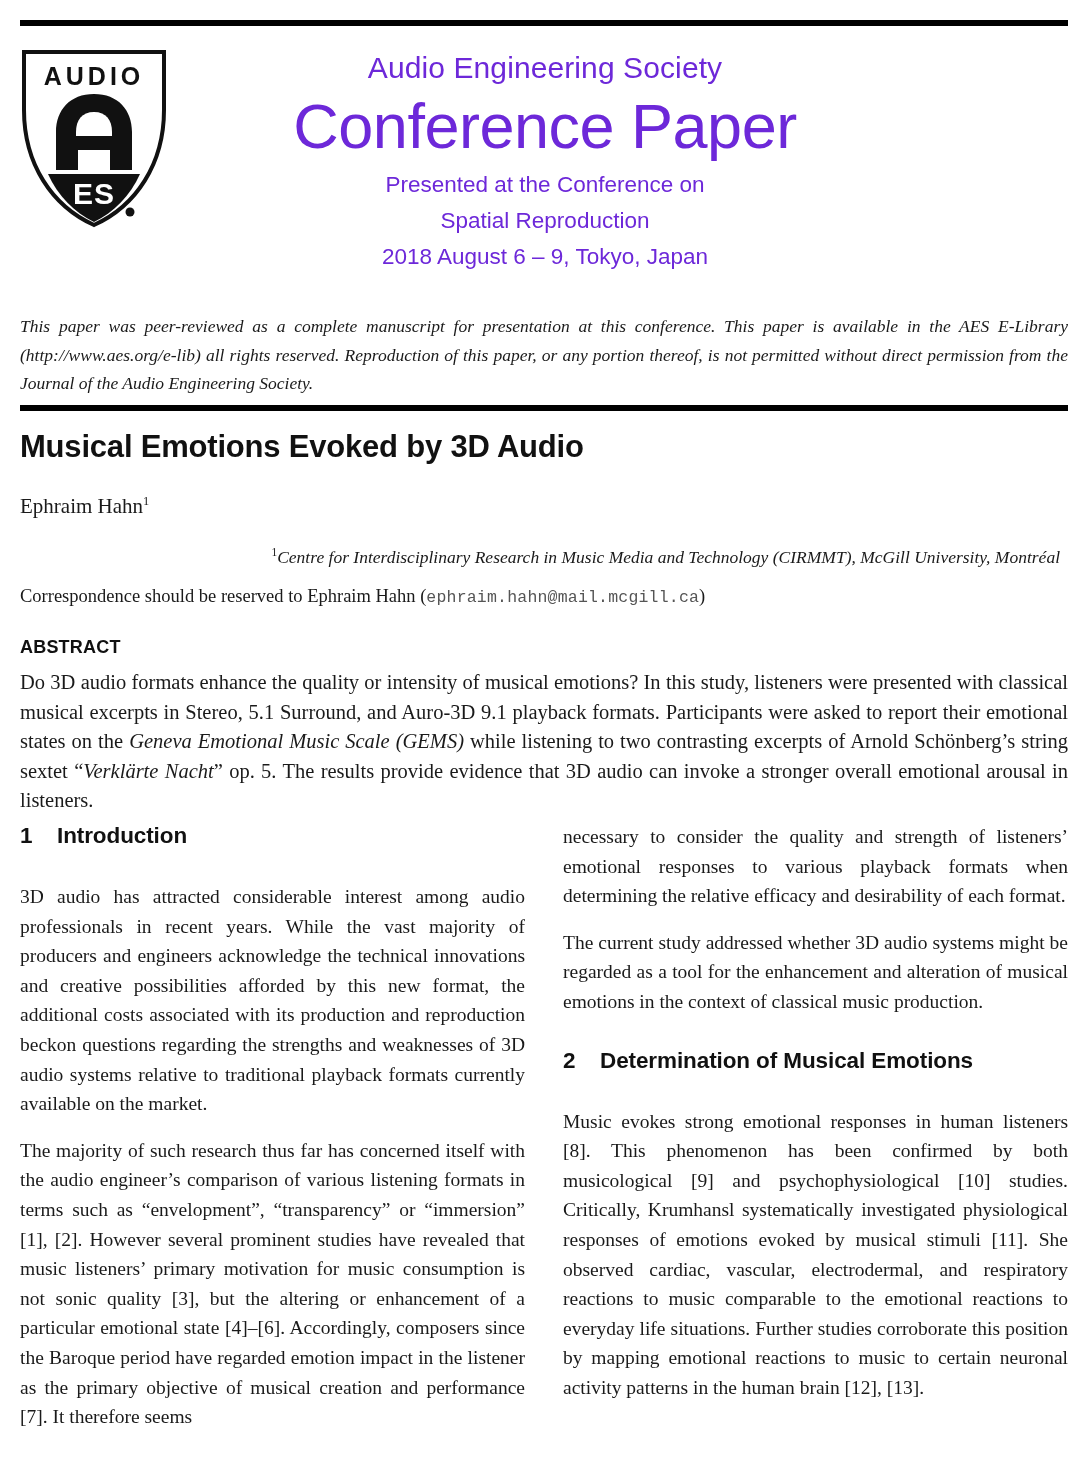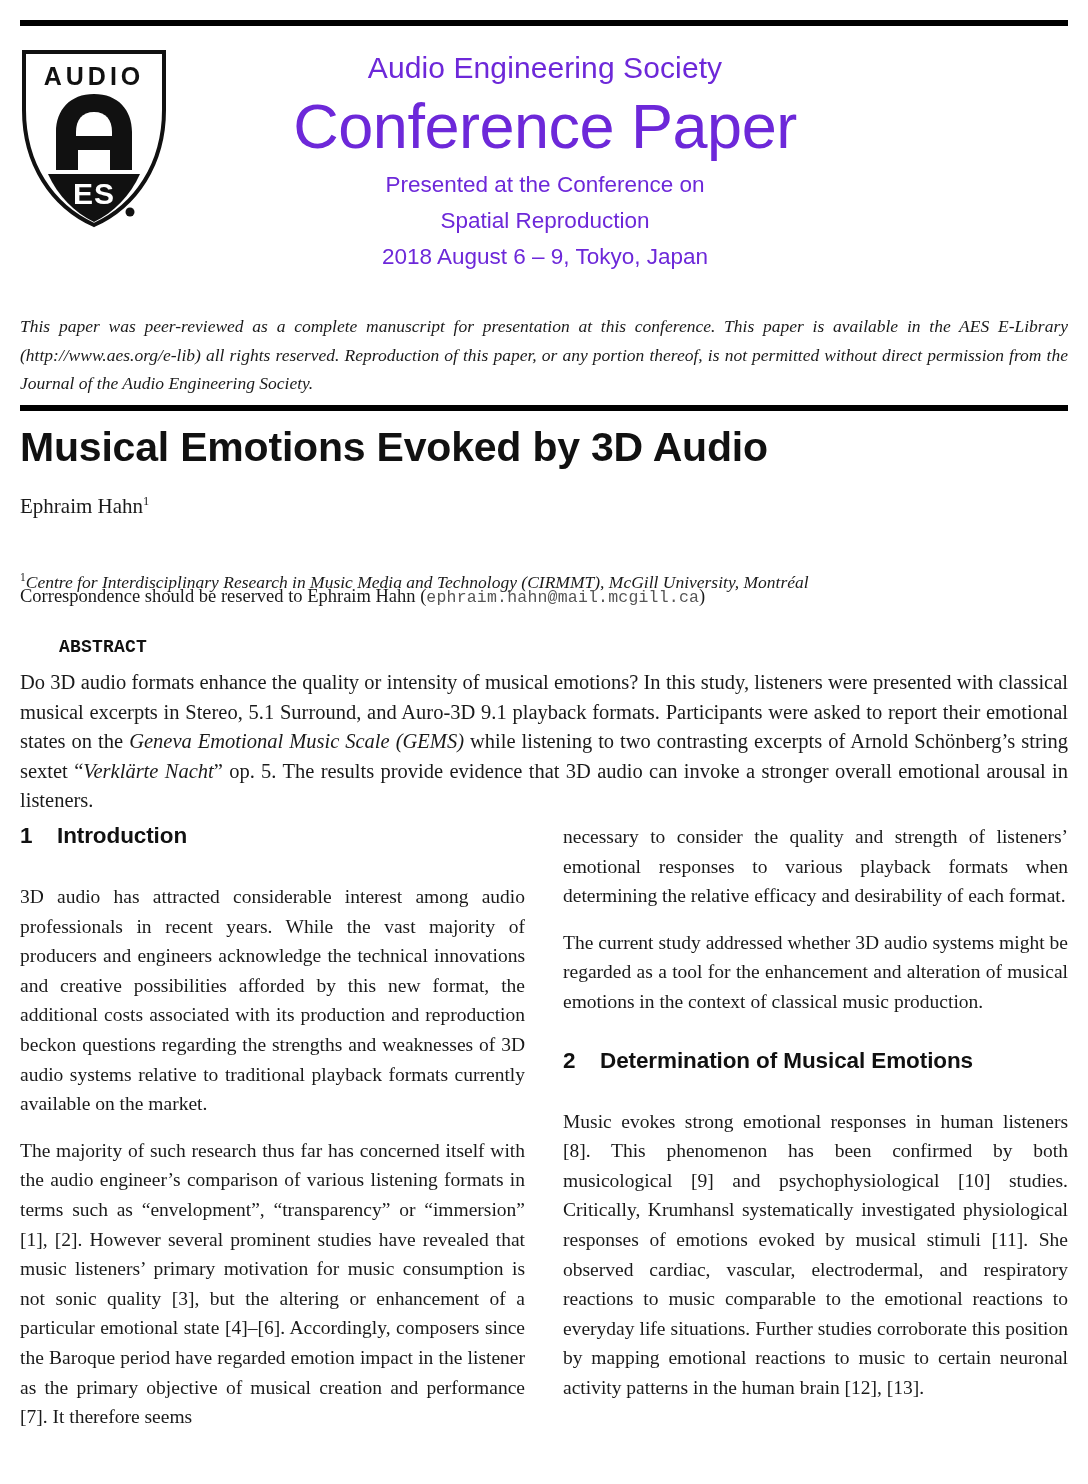--- a/index.html
+++ b/index.html
@@ -97,43 +97,44 @@
   }
 
   
   .paper-title {
     position: absolute;
     left: 20px;
     top: 428px;
     width: 1040px;
     font-family: "Liberation Sans", "DejaVu Sans", sans-serif;
     font-weight: bold;
-    font-size: 41px;
+    font-size: 31px;
     line-height: 38px;
     letter-spacing: -0.2px;
     color: #111;
   }
 
   .author {
     position: absolute;
     left: 20px;
     top: 492px;
     font-size: 21px;
     line-height: 28px;
   }
   .author sup { font-size: 12.5px; vertical-align: super; line-height: 0; }
 
   .affiliation {
     position: absolute;
     left: 20px;
-    top: 570px;
+    top: 545px;
     width: 1040px;
     font-style: italic;
     font-size: 17.5px;
     line-height: 24px;
+    text-align: right;
   }
   .affiliation sup {
     font-size: 11.5px;
     font-style: normal;
     vertical-align: super;
     line-height: 0;
   }
 
   .correspondence {
     position: absolute;
@@ -148,26 +149,25 @@
     font-size: 16.5px;
     color: #555;
     letter-spacing: 0.2px;
   }
 
   
   .abstract-head {
     position: absolute;
     left: 20px;
     top: 637px;
-    font-family: Liberation Mono, monospace;
+    font-family: Liberation Sans, sans-serif;
     font-weight: bold;
     font-size: 18px;
     letter-spacing: 0.2px;
     color: #111;
-    margin-left: 39px;
   }
   .abstract-body {
     position: absolute;
     left: 20px;
     top: 668px;
     width: 1048px;
     font-size: 20.5px;
     line-height: 29.5px;
     text-align: justify;
     text-justify: inter-word;

